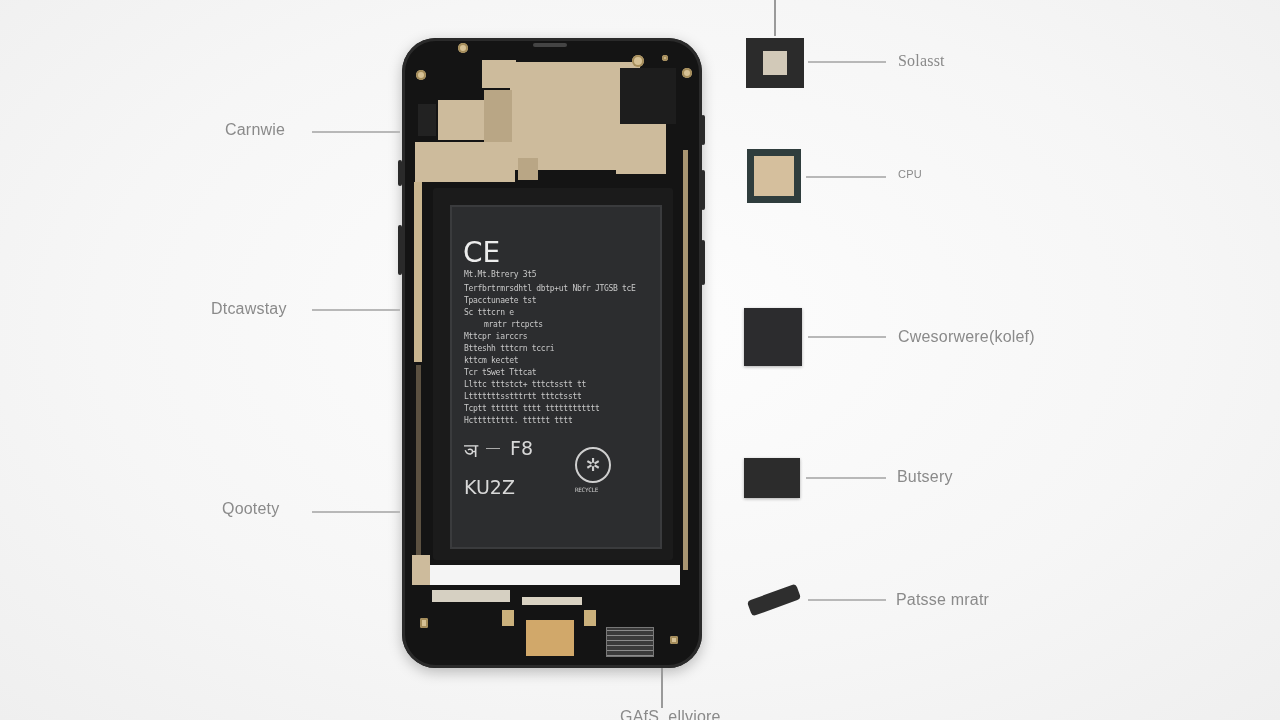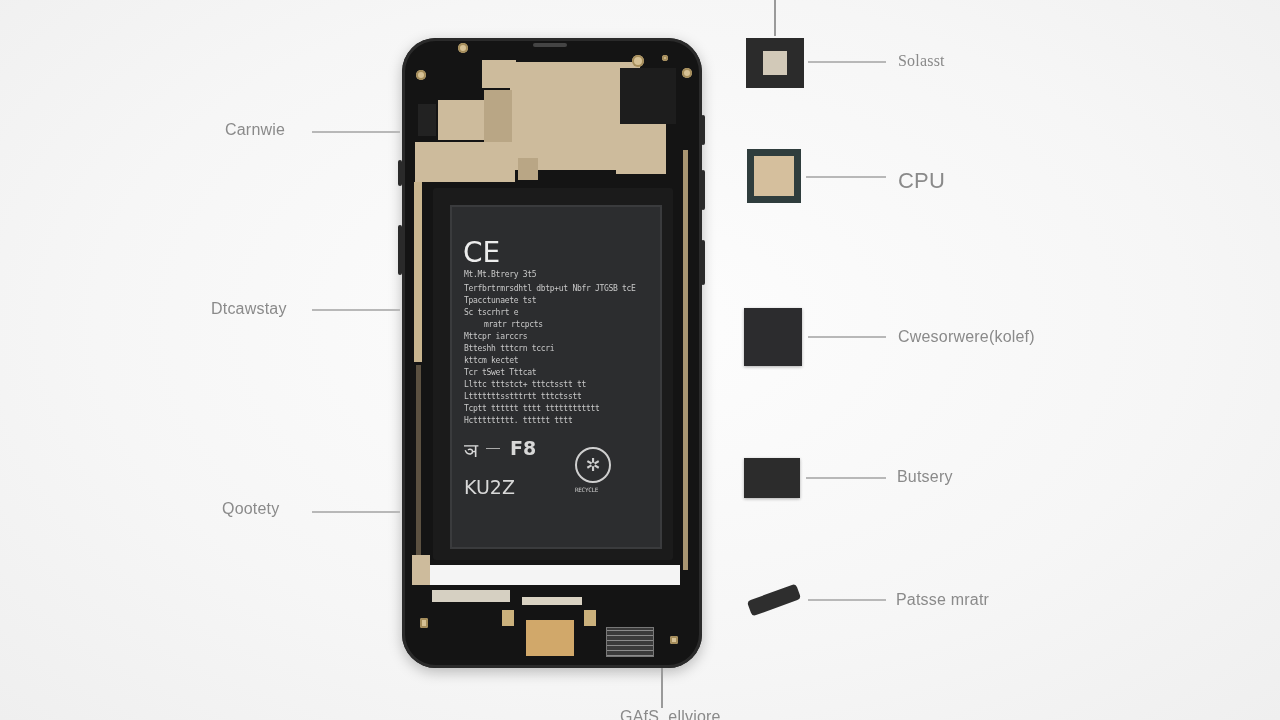--- a/index.html
+++ b/index.html
@@ -77,34 +77,34 @@
 <div class="rail" style="left:416px;top:365px;width:5px;height:190px;background:#5c5141;"></div>
 <div class="rail" style="left:683px;top:150px;width:5px;height:420px;background:#a89572;"></div>
 
 <div class="battery"></div>
 <div class="battery-face"></div>
 <div class="ce">CE</div>
 
 <div class="bat-text" style="left:464px;top:270px;">Mt.Mt.Btrery 3t5</div>
 <div class="bat-text" style="left:464px;top:284px;">Terfbrtrmrsdhtl dbtp+ut Nbfr JTGSB tcE</div>
 <div class="bat-text" style="left:464px;top:296px;">Tpacctunaete tst</div>
-<div class="bat-text" style="left:464px;top:308px;">Sc tscrhrt e</div>
+<div class="bat-text" style="left:464px;top:308px;">Sc tttcrn e</div>
 <div class="bat-text" style="left:484px;top:320px;">mratr rtcpcts</div>
 <div class="bat-text" style="left:464px;top:332px;">Mttcpr iarccrs</div>
 <div class="bat-text" style="left:464px;top:344px;">Btteshh tttcrn tccri</div>
 <div class="bat-text" style="left:464px;top:356px;">kttcm kectet</div>
 <div class="bat-text" style="left:464px;top:368px;">Tcr tSwet Tttcat</div>
 <div class="bat-text" style="left:464px;top:380px;">Llttc tttstct+ tttctsstt tt</div>
 <div class="bat-text" style="left:464px;top:392px;">Ltttttttsstttrtt tttctsstt</div>
 <div class="bat-text" style="left:464px;top:404px;">Tcptt tttttt tttt tttttttttttt</div>
 <div class="bat-text" style="left:464px;top:416px;">Hcttttttttt. tttttt tttt</div>
 
 <div class="bat-big" style="left:464px;top:437px;">ञ</div>
 <div style="position:absolute;left:486px;top:448px;width:14px;height:1px;background:#aaa;"></div>
-<div class="bat-big" style="left:510px;top:437px;font-weight:bold;">F8</div>
+<div class="bat-big" style="left:510px;top:437px;">F8</div>
 <div class="bat-big" style="left:464px;top:476px;">KU2Z</div>
 <div class="recycle">✲</div>
 <div class="bat-text" style="left:575px;top:486px;font-size:6px;">RECYCLE</div>
 
 <div class="bottom-strip"></div>
 <div class="board" style="left:412px;top:555px;width:18px;height:30px;"></div>
 <div class="board" style="left:432px;top:590px;width:78px;height:12px;background:#d6d0c2;"></div>
 <div class="board" style="left:522px;top:597px;width:60px;height:8px;background:#d9d2c2;"></div>
 <div class="board" style="left:526px;top:620px;width:48px;height:36px;background:#d1a86a;"></div>
 <div class="board" style="left:502px;top:610px;width:12px;height:16px;background:#cbb17c;"></div>
@@ -126,21 +126,21 @@
 <div class="comp" style="left:746px;top:38px;width:58px;height:50px;background:#2b2b2b;">
   <div style="position:absolute;left:17px;top:13px;width:24px;height:24px;background:#d2c9b8;"></div>
 </div>
 <div class="line" style="left:808px;top:61px;width:78px;"></div>
 <div class="label" style="left:898px;top:52px;font-family:Liberation Serif, serif;">Solasst</div>
 
 <div class="comp" style="left:747px;top:149px;width:54px;height:54px;background:#2f3d3d;">
   <div style="position:absolute;left:7px;top:7px;width:40px;height:40px;background:#d5bf9d;"></div>
 </div>
 <div class="line" style="left:806px;top:176px;width:80px;"></div>
-<div class="label" style="left:898px;top:168px;font-size:22px;">CPU</div>
+<div class="label" style="left:898px;top:168px;font-size:11px;">CPU</div>
 
 <div class="comp" style="left:744px;top:308px;width:58px;height:58px;background:#2c2c2e;box-shadow:0 1px 3px rgba(0,0,0,0.3);"></div>
 <div class="line" style="left:808px;top:336px;width:78px;"></div>
 <div class="label" style="left:898px;top:328px;">Cwesorwere(kolef)</div>
 
 <div class="comp" style="left:744px;top:458px;width:56px;height:40px;background:#2c2c2c;box-shadow:0 1px 3px rgba(0,0,0,0.3);"></div>
 <div class="line" style="left:806px;top:477px;width:80px;"></div>
 <div class="label" style="left:897px;top:468px;">Butsery</div>
 
 <div class="comp" style="left:748px;top:592px;width:52px;height:16px;background:#2e2e2e;border-radius:4px;transform:rotate(-20deg);"></div>

